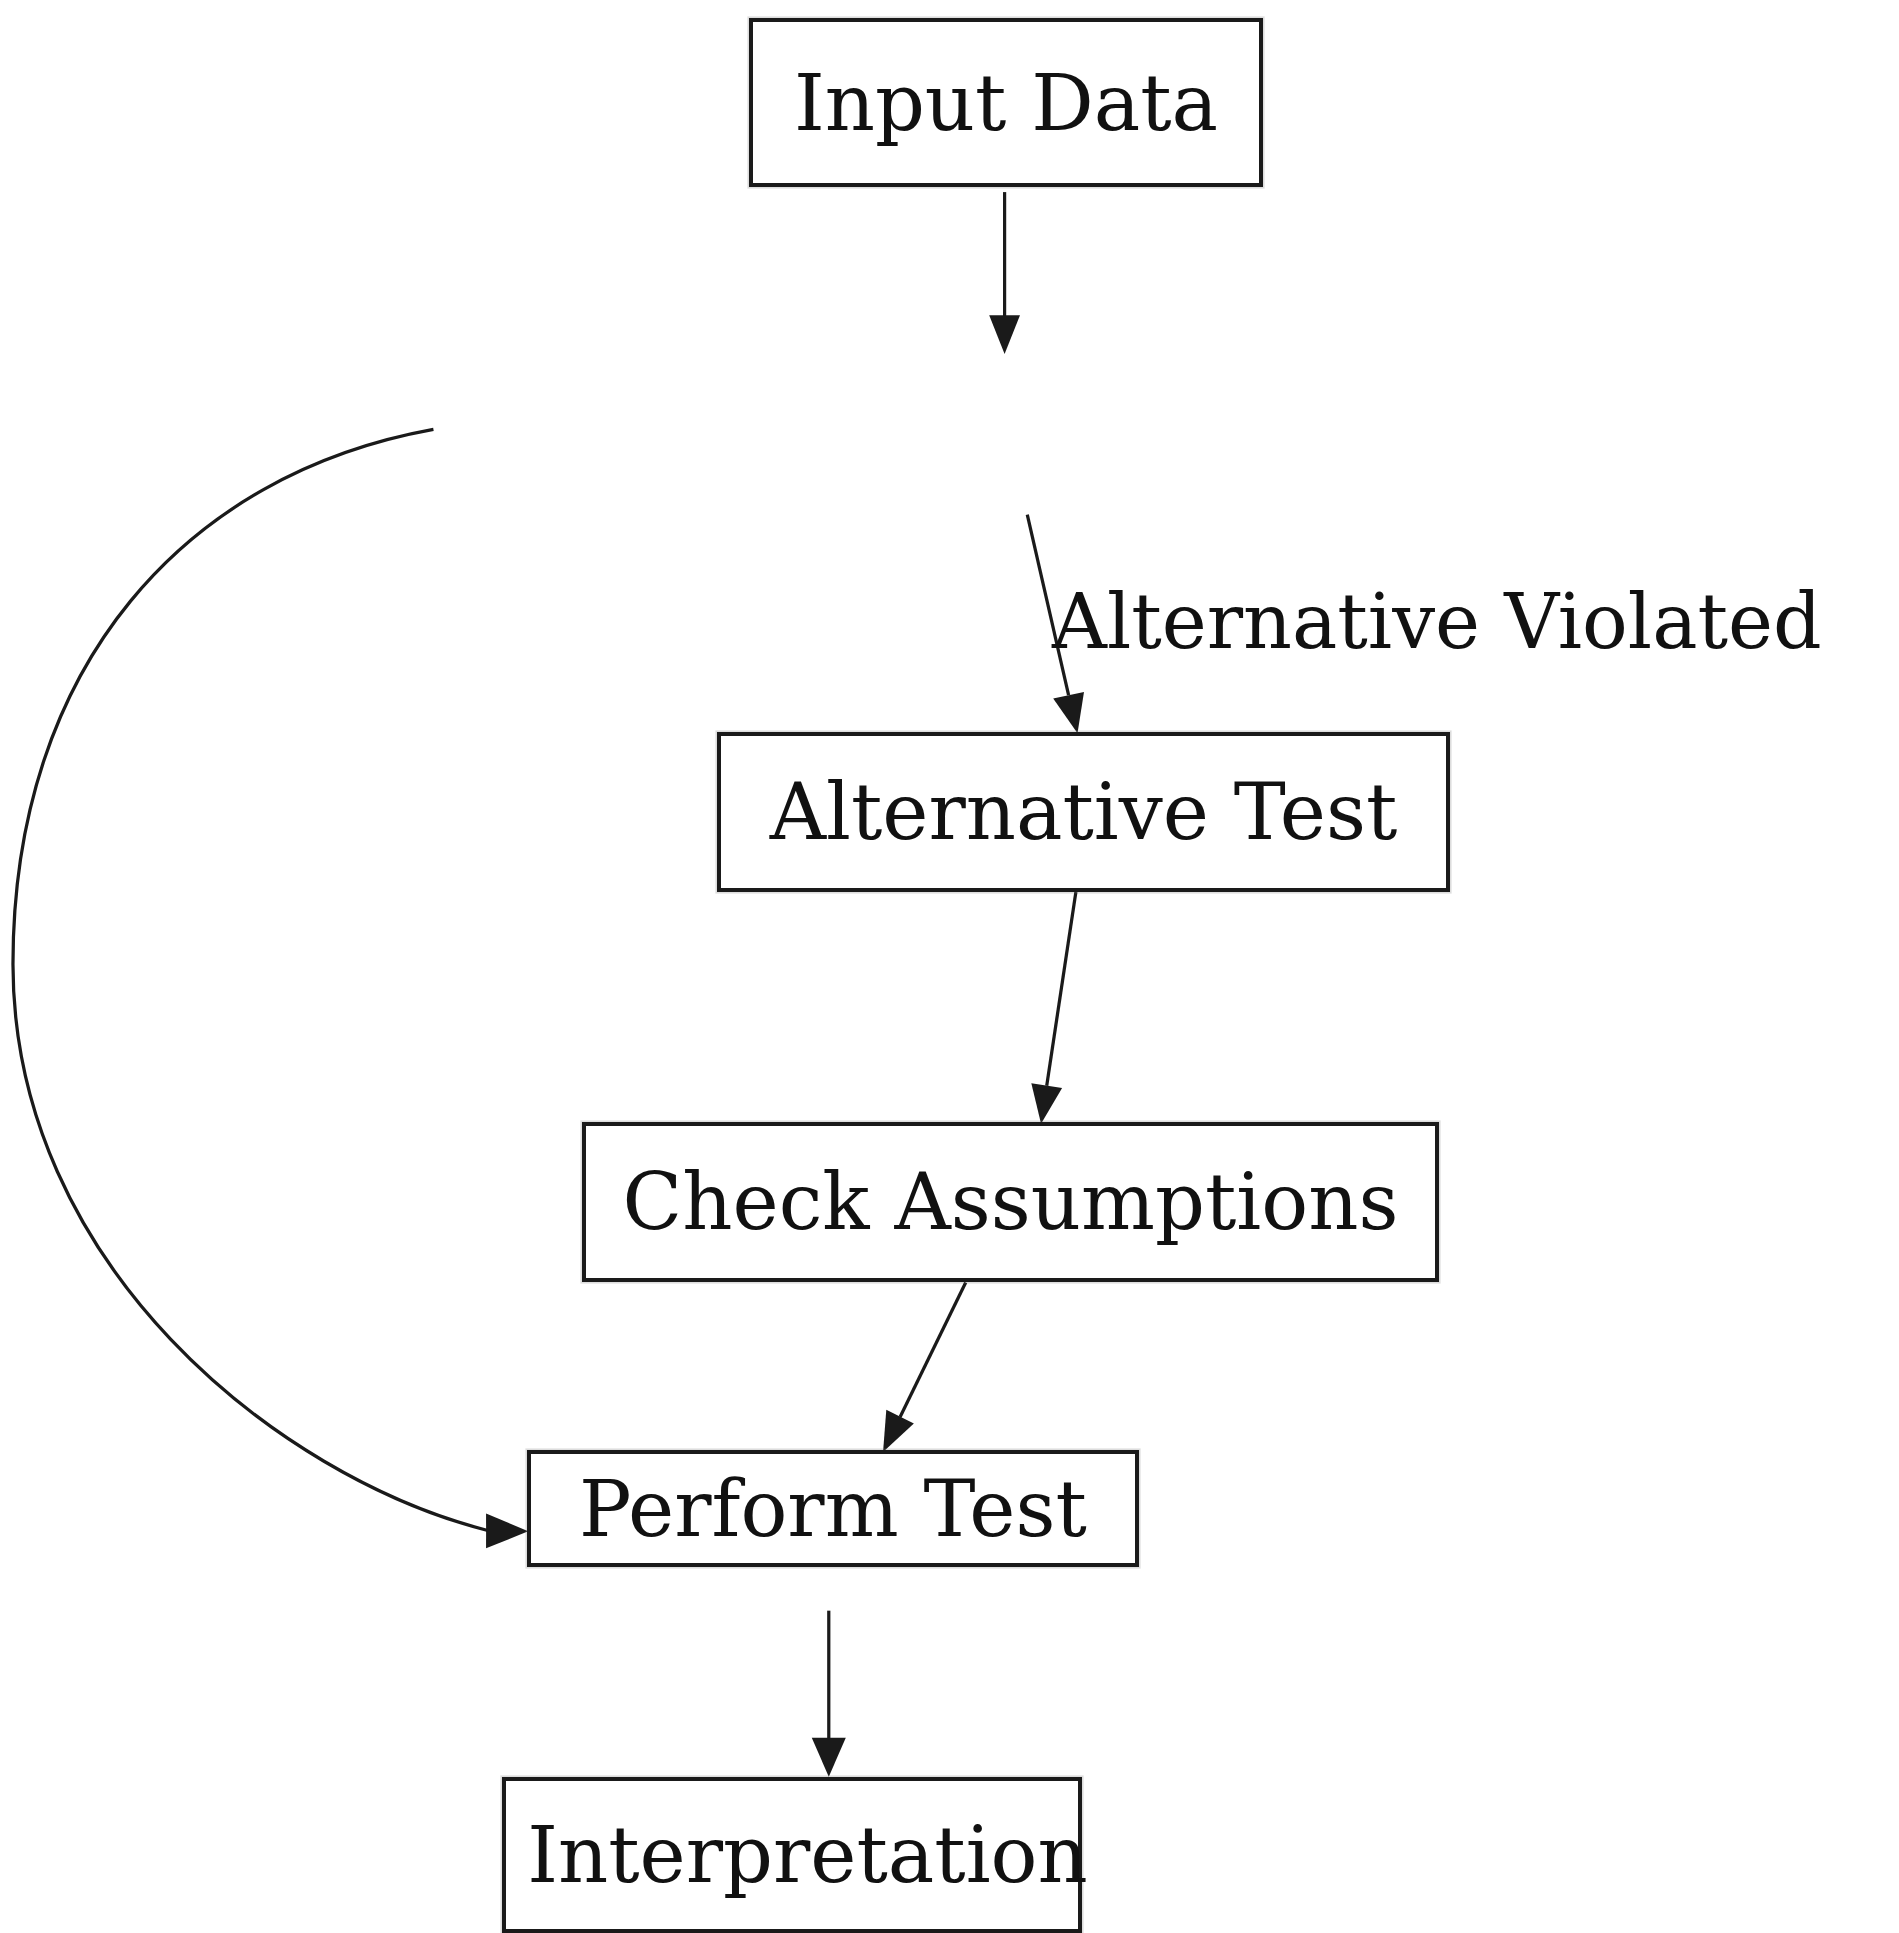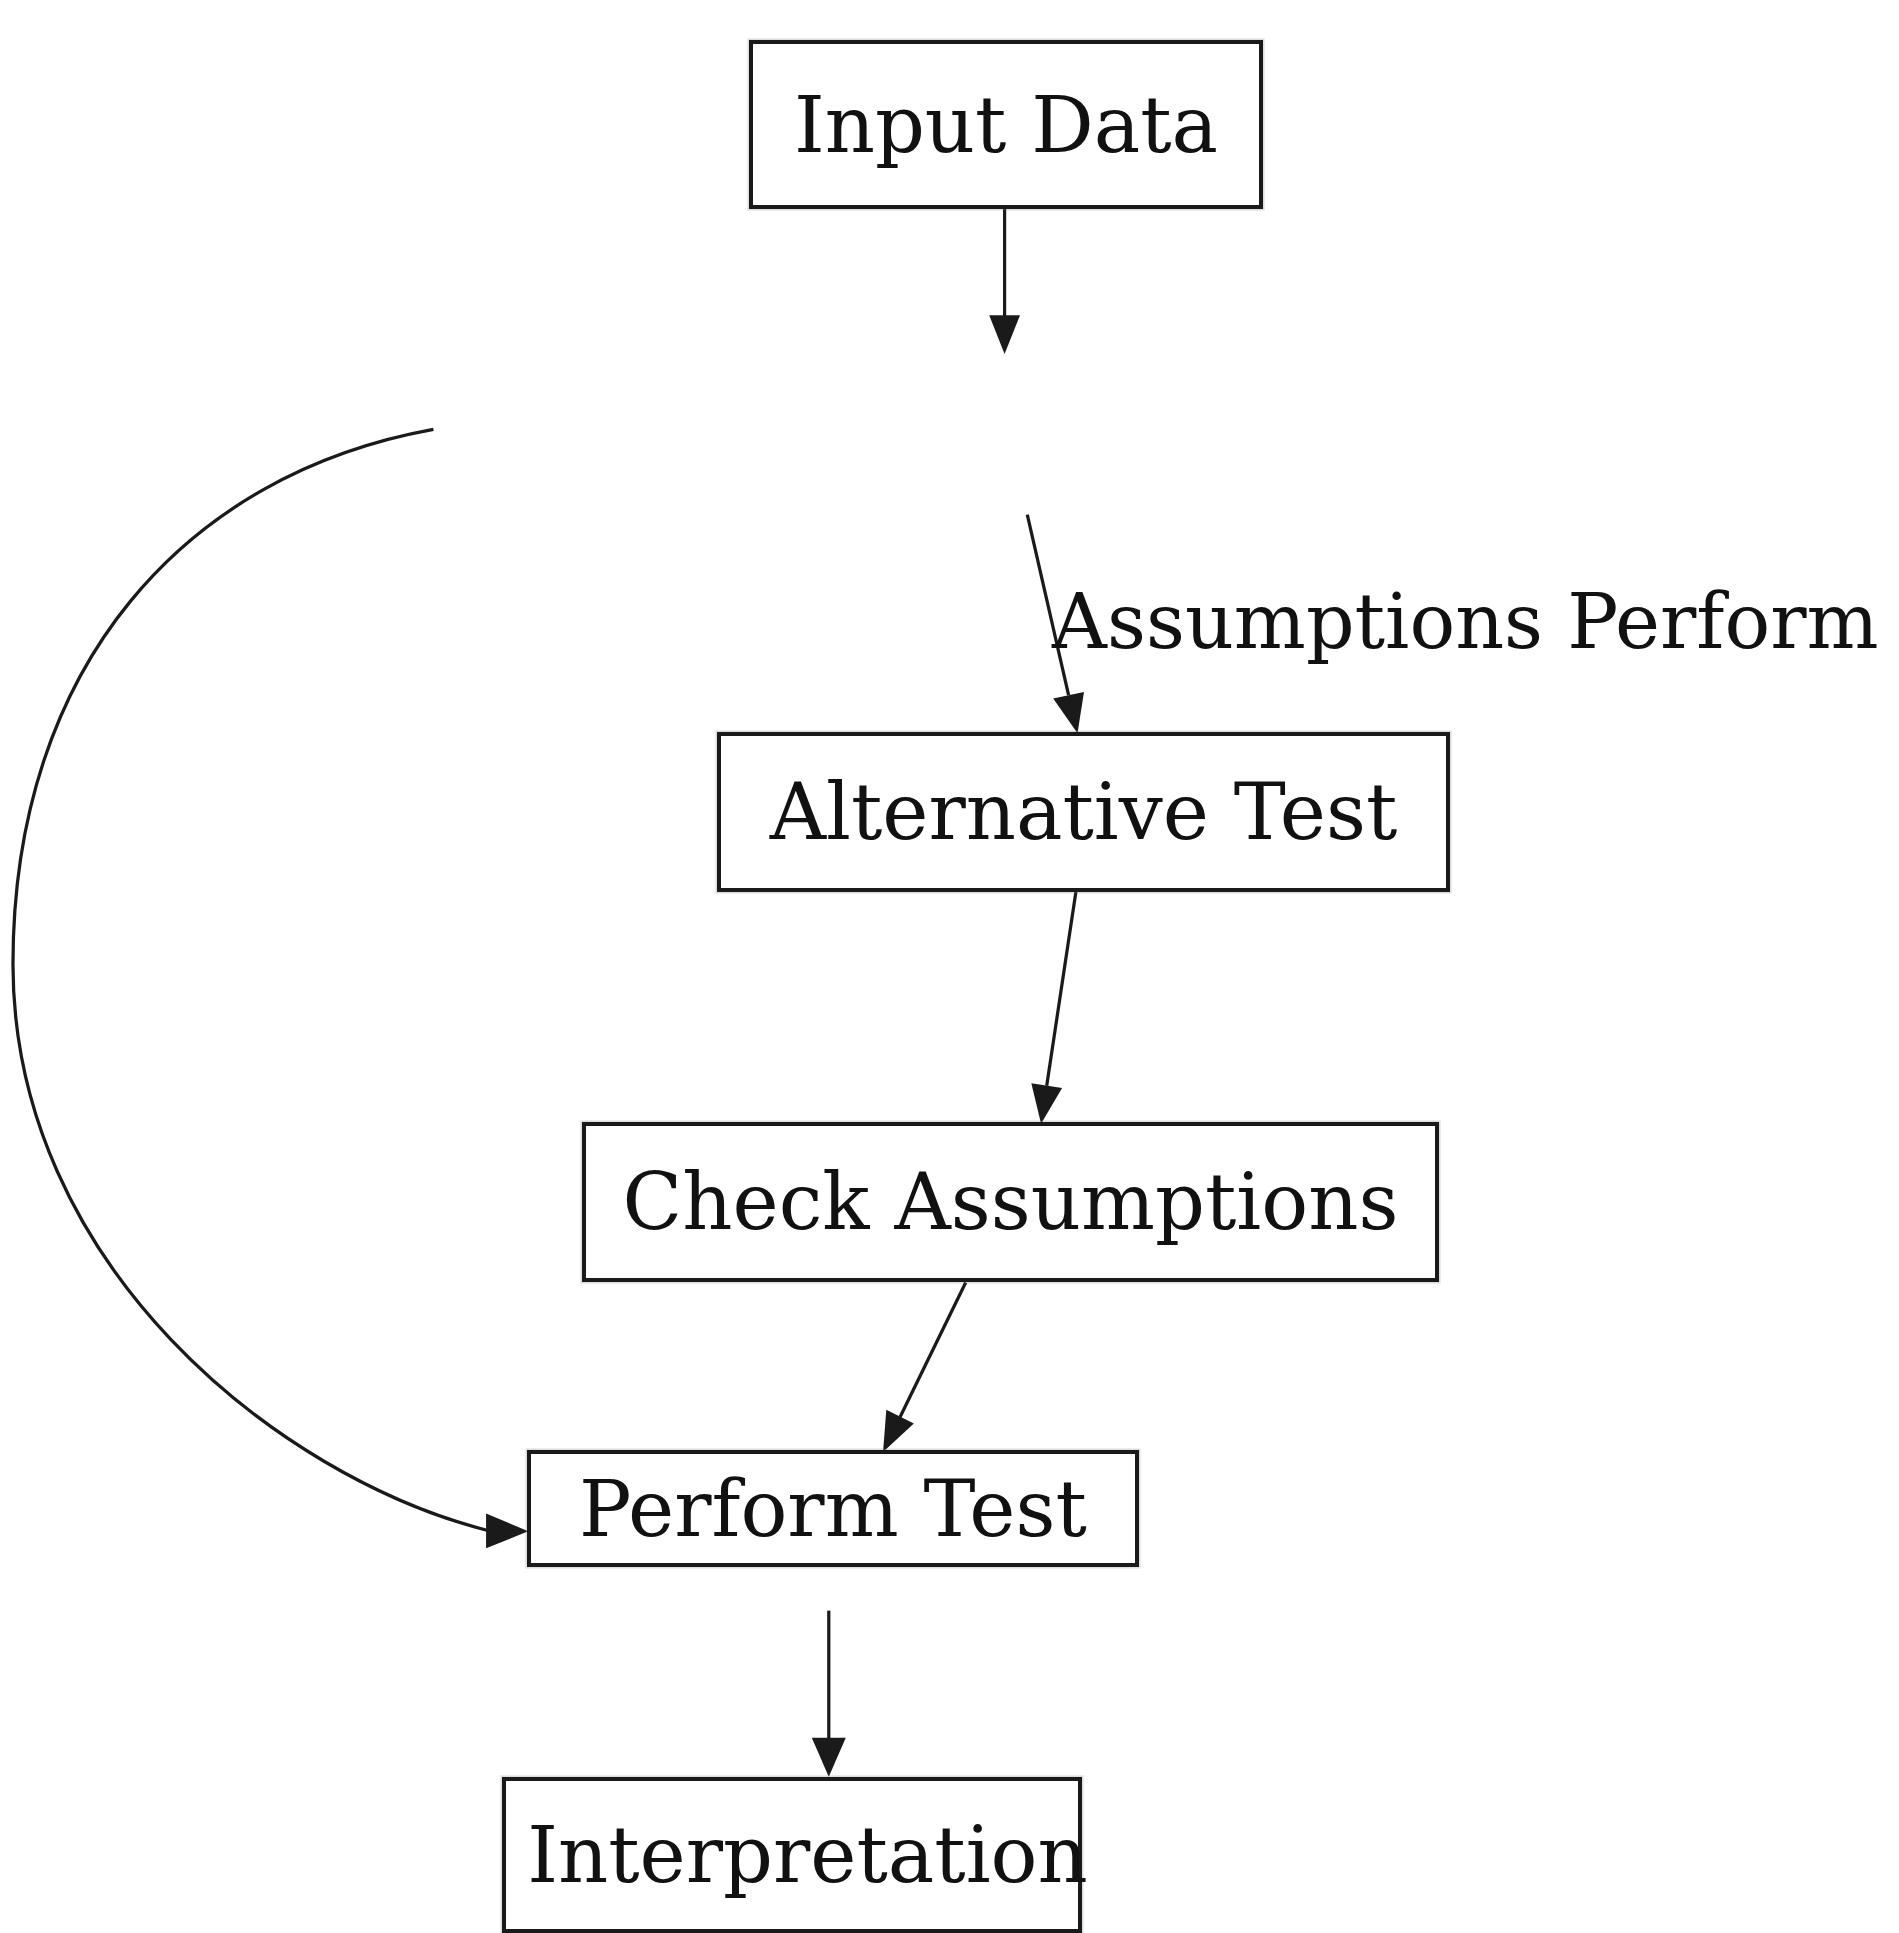--- a/index.html
+++ b/index.html
@@ -22,21 +22,21 @@
     white-space:nowrap;
     box-shadow:0 0 0 1.6px rgba(120,120,120,0.25);
   }
   .edge-label{
     position:absolute;
     font-size:76px;
     color:#111111;
     white-space:nowrap;
   }
   
-  #node-input-data{left:749px;top:40px;width:514px;height:169px;text-align:center;}
+  #node-input-data{left:749px;top:18px;width:514px;height:169px;text-align:center;}
   #node-check-model-assumptions{left:433px;top:354px;width:1134px;height:160px;}
   #node-alternative-test{left:717px;top:732px;width:733px;height:160px;}
   #node-check-assumptions{left:582px;top:1122px;width:857px;height:160px;}
   #node-perform-test{left:527px;top:1450px;width:612px;height:117px;}
   #node-interpretation{left:502px;top:1777px;width:580px;height:156px;padding-left:31px;}
   #label-assumptions-violated{left:1052px;top:577px;}
   #label-assumptions-met{left:24px;top:954px;}
 </style>
 </head>
 <body>
@@ -68,17 +68,17 @@
 
 
   <div class="node" id="node-alternative-test">Alternative Test</div>
 
   <div class="node" id="node-check-assumptions">Check Assumptions</div>
 
   <div class="node" id="node-perform-test">Perform Test</div>
 
   <div class="node" id="node-interpretation">Interpretation</div>
 
-  <div class="edge-label" id="label-assumptions-violated">Assumptions Perform</div>
+  <div class="edge-label" id="label-assumptions-violated">Alternative Violated</div>
 
 
 </div>
 
 
 </body></html>

